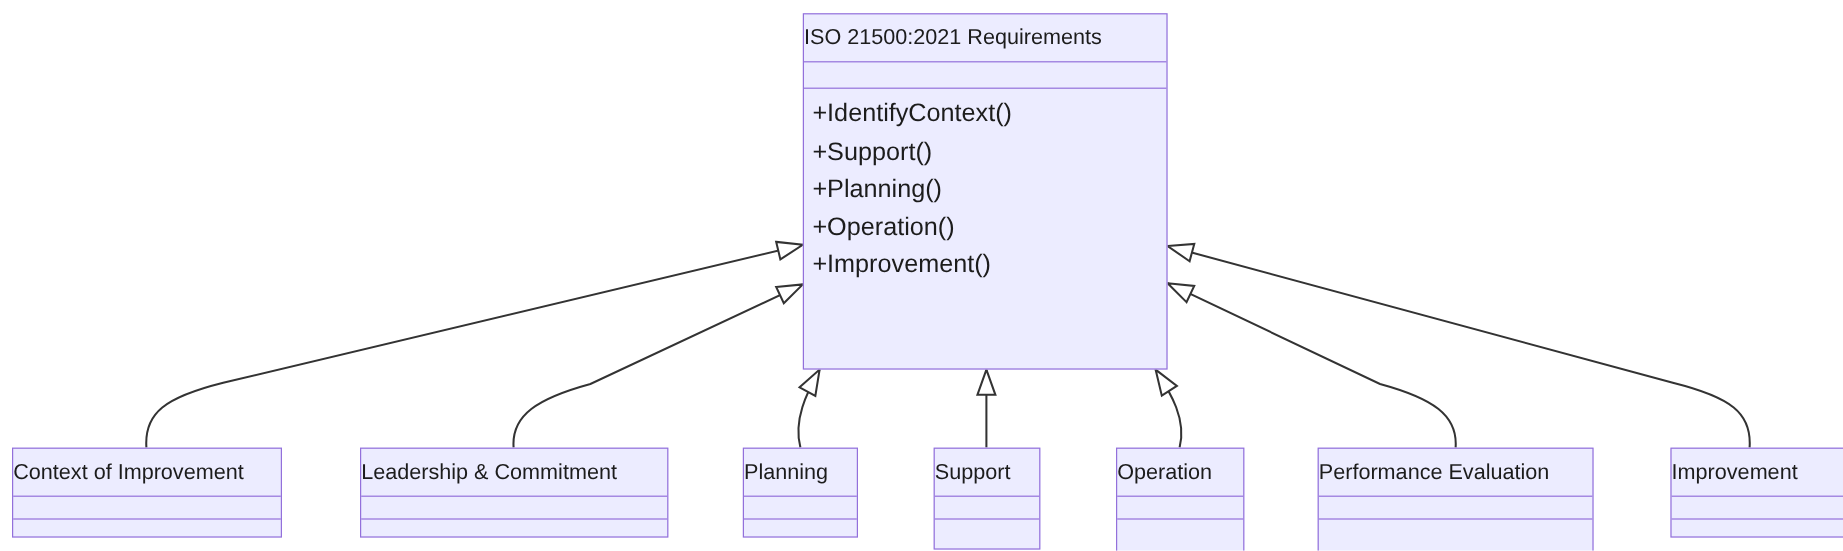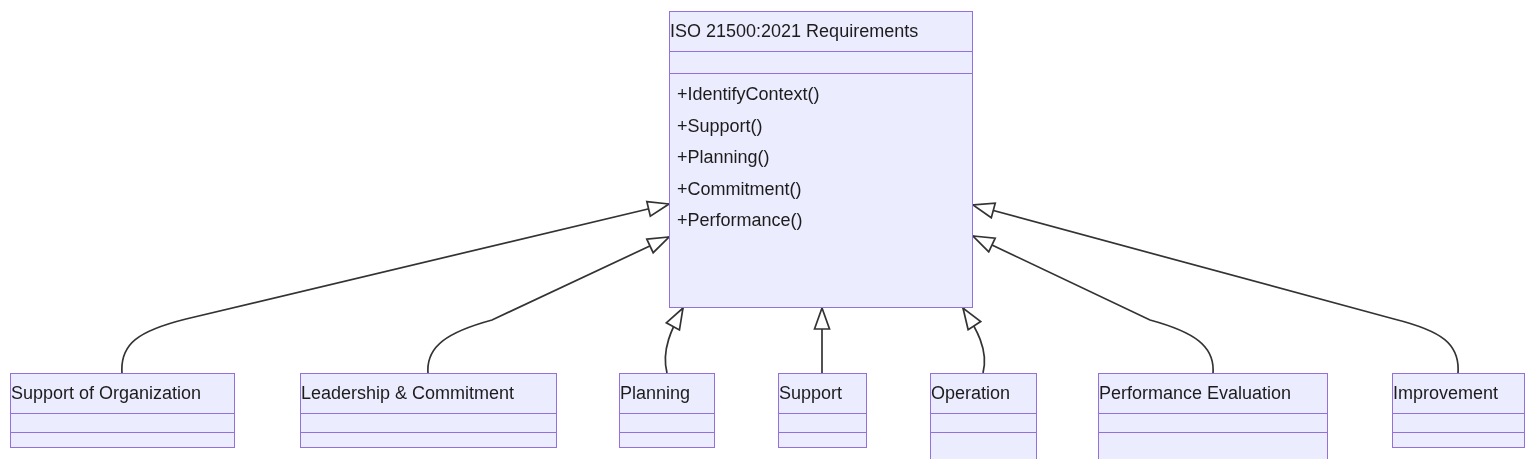--- a/index.html
+++ b/index.html
@@ -55,21 +55,21 @@
   .uml-class .methods {
     box-sizing: border-box;
     flex: 1;
   }
   .parent .methods {
     padding: 5px 6px 0 7px;
   }
   .method {
     height: 31.5px;
     line-height: 31.5px;
-    font-size: 18px;
+    font-size: 21px;
     white-space: nowrap;
   }
 </style>
 </head>
 <body>
 
 <div class="canvas">
 
   <svg class="edges" viewBox="0 0 1536 459" xmlns="http://www.w3.org/2000/svg">
     <defs>
@@ -86,60 +86,60 @@
     <path class="edge" d="M 1458 373 C 1460 344 1442 331 1394 319 L 973 205" marker-end="url(#hollow-triangle)"></path>
   </svg>
 
   <div class="uml-class parent" style="left:669px;top:11px;width:304px;height:297px">
     <div class="title">ISO 21500:2021 Requirements</div>
     <div class="attrs"></div>
     <div class="methods">
       <div class="method">+IdentifyContext()</div>
       <div class="method">+Support()</div>
       <div class="method">+Planning()</div>
-      <div class="method">+Commitment()</div>
-      <div class="method">+Performance()</div>
+      <div class="method">+Operation()</div>
+      <div class="method">+Improvement()</div>
     </div>
   </div>
 
   <div class="uml-class child" style="left:10px;top:373px;width:225px;height:75px">
-    <div class="title">Support of Organization</div>
+    <div class="title">Context of Improvement</div>
     <div class="attrs"></div>
     <div class="methods"></div>
   </div>
 
   <div class="uml-class child" style="left:619px;top:373px;width:96px;height:75px">
     <div class="title">Planning</div>
     <div class="attrs"></div>
     <div class="methods"></div>
   </div>
 
   <div class="uml-class child" style="left:300px;top:373px;width:257px;height:75px">
     <div class="title">Leadership &amp; Commitment</div>
     <div class="attrs"></div>
     <div class="methods"></div>
   </div>
 
-  <div class="uml-class child" style="left:778px;top:373px;width:89px;height:75px">
+  <div class="uml-class child" style="left:778px;top:373px;width:89px;height:85px">
     <div class="title">Support</div>
     <div class="attrs"></div>
     <div class="methods"></div>
   </div>
 
   <div class="uml-class child" style="left:930px;top:373px;width:107px;height:89px">
     <div class="title">Operation</div>
     <div class="attrs"></div>
     <div class="methods"></div>
   </div>
 
   <div class="uml-class child" style="left:1098px;top:373px;width:230px;height:93px">
     <div class="title">Performance Evaluation</div>
     <div class="attrs"></div>
     <div class="methods"></div>
   </div>
 
-  <div class="uml-class child" style="left:1392px;top:373px;width:133px;height:75px">
+  <div class="uml-class child" style="left:1392px;top:373px;width:145px;height:75px">
     <div class="title">Improvement</div>
     <div class="attrs"></div>
     <div class="methods"></div>
   </div>
 
 </div>
 
 </body></html>

